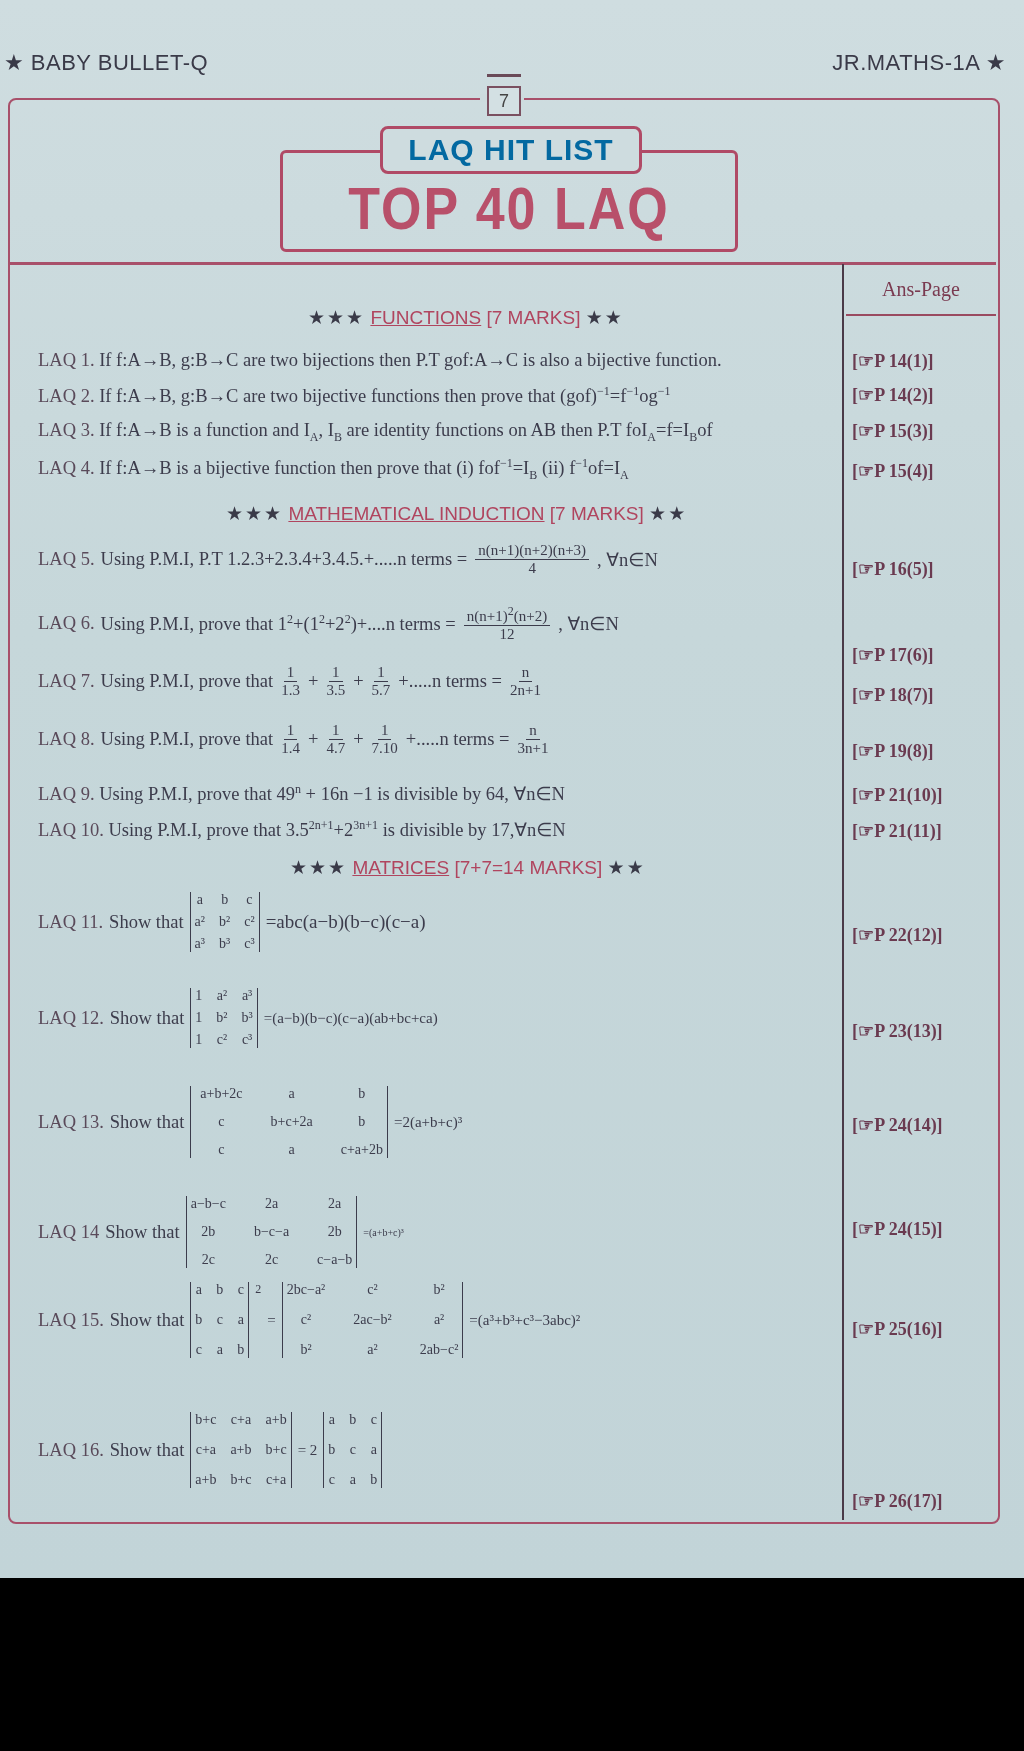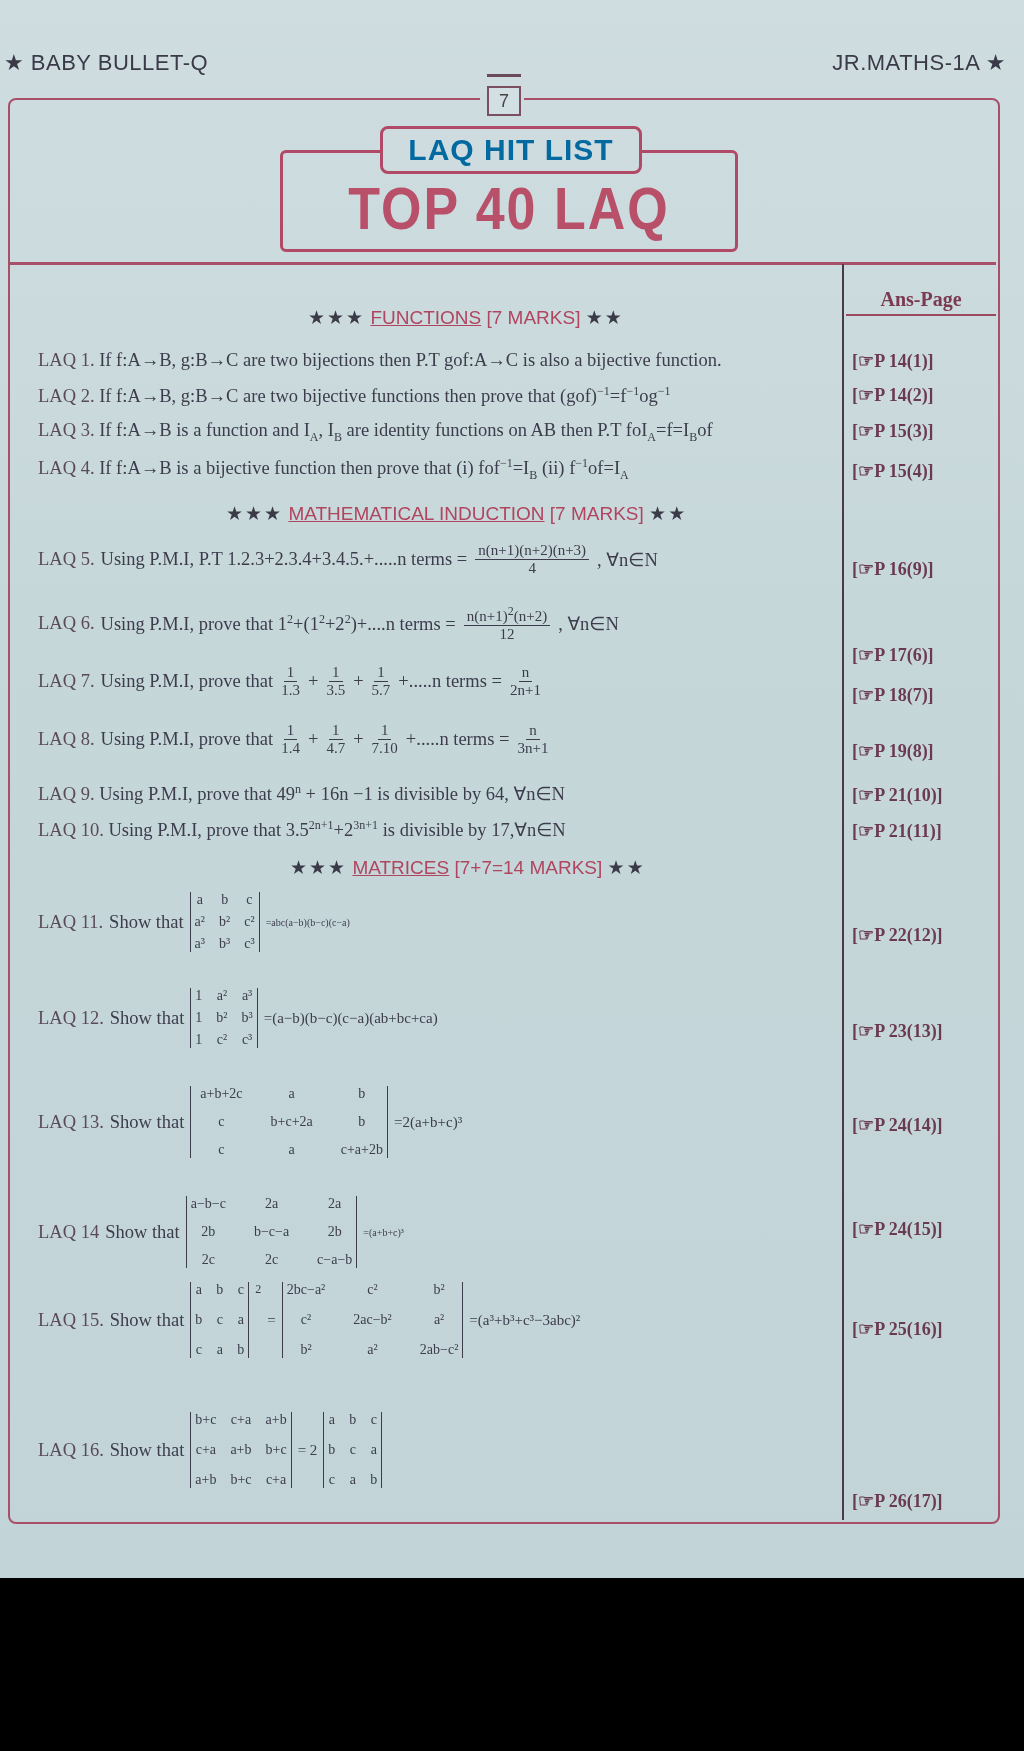--- a/index.html
+++ b/index.html
@@ -39,22 +39,22 @@
     font-size:30px; line-height:42px; color:#0369a1; letter-spacing:1px;
   }
   .top40 {
     position:absolute; left:280px; top:178px; width:458px; text-align:center;
     font-family:"Liberation Sans", sans-serif; font-weight:900; font-size:52px; color:#b8506a;
     letter-spacing:2px; transform:scaleY(1.15);
   }
   .hline { position:absolute; left:10px; width:986px; height:3px; background:#a8506a; }
   .vline { position:absolute; width:2px; background:#4a3a48; }
   .ans-head {
-    position:absolute; left:846px; top:288px; width:150px; text-align:center;
-    font-weight:bold; font-size:20px; color:#7a3a50;
+    position:absolute; left:846px; top:278px; width:150px; text-align:center;
+    font-weight:normal; font-size:20px; color:#7a3a50;
   }
   .ans-underline { position:absolute; left:846px; top:314px; width:150px; height:2px; background:#9a4a60; }
   .section {
     position:absolute; font-family:"Liberation Sans", sans-serif; font-size:19px; color:#b0455f;
   }
   .section .t { text-decoration:underline; }
   .stars { color:#3a3a48; letter-spacing:2px; }
   .q { position:absolute; left:38px; font-size:18.5px; color:#3c3c4c; white-space:nowrap; }
   .q .lbl { color:#5a4a5a; }
   .ans { position:absolute; left:852px; font-size:18px; font-weight:bold; color:#6a3a50; white-space:nowrap; }
@@ -127,21 +127,21 @@
 
   <div class="q inline-row" style="top:542px;font-family:Liberation Serif, serif;">
     <span class="lbl">LAQ 5.</span>
     <span>Using P.M.I, P.T 1.2.3+2.3.4+3.4.5.+.....n terms =</span>
     <span class="frac">
         <span class="num">n(n+1)(n+2)(n+3)</span>
         <span>4</span>
       </span>
     <span>, ∀n∈N</span>
   </div>
-  <div class="ans" style="top:558px;">[☞P 16(9)]</div>
+  <div class="ans" style="top:558px;">[☞P 16(5)]</div>
 
   <div class="q inline-row" style="top:604px;">
     <span class="lbl">LAQ 6.</span>
     <span><span>Using P.M.I, prove that 1</span><sup>2</sup><span>+(1</span><sup>2</sup><span>+2</span><sup>2</sup><span>)+....n terms =</span></span>
     <span class="frac">
         <span class="num"><span>n(n+1)</span><sup>2</sup><span>(n+2)</span></span>
         <span>12</span>
       </span>
     <span>, ∀n∈N</span>
   </div>
@@ -223,21 +223,21 @@
       <span>a</span>
         <span>b</span>
         <span>c</span>
       <span>a²</span>
         <span>b²</span>
         <span>c²</span>
       <span>a³</span>
         <span>b³</span>
         <span>c³</span>
     </span>
-    <span style="font-size:10px;">=abc(a−b)(b−c)(c−a)</span>
+    <span style="font-size:19px;">=abc(a−b)(b−c)(c−a)</span>
   </div>
   <div class="ans" style="top:924px;">[☞P 22(12)]</div>
 
   <div class="q inline-row" style="top:988px;">
     <span class="lbl">LAQ 12.</span>
     <span>Show that</span>
     <span class="det" style="grid-template-columns:repeat(3,auto);">
       <span>1</span>
         <span>a²</span>
         <span>a³</span>

